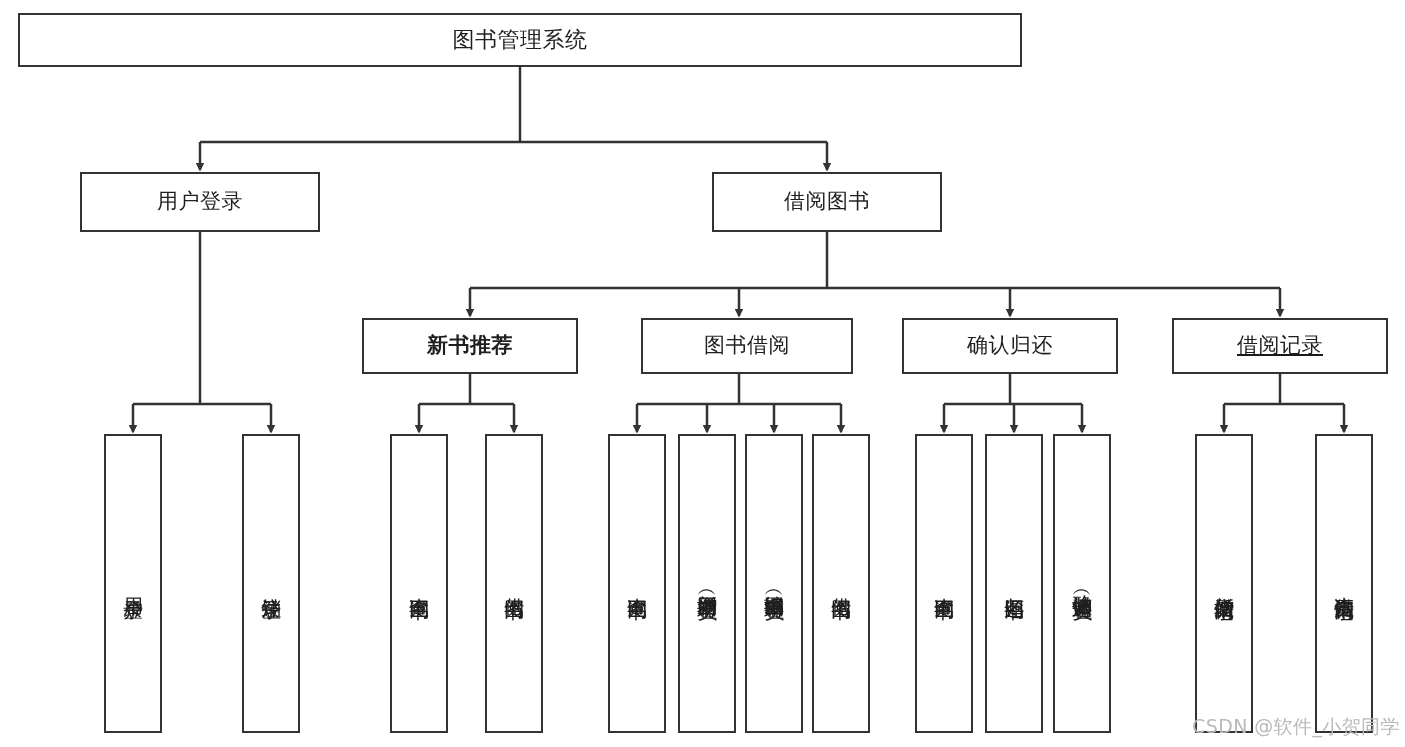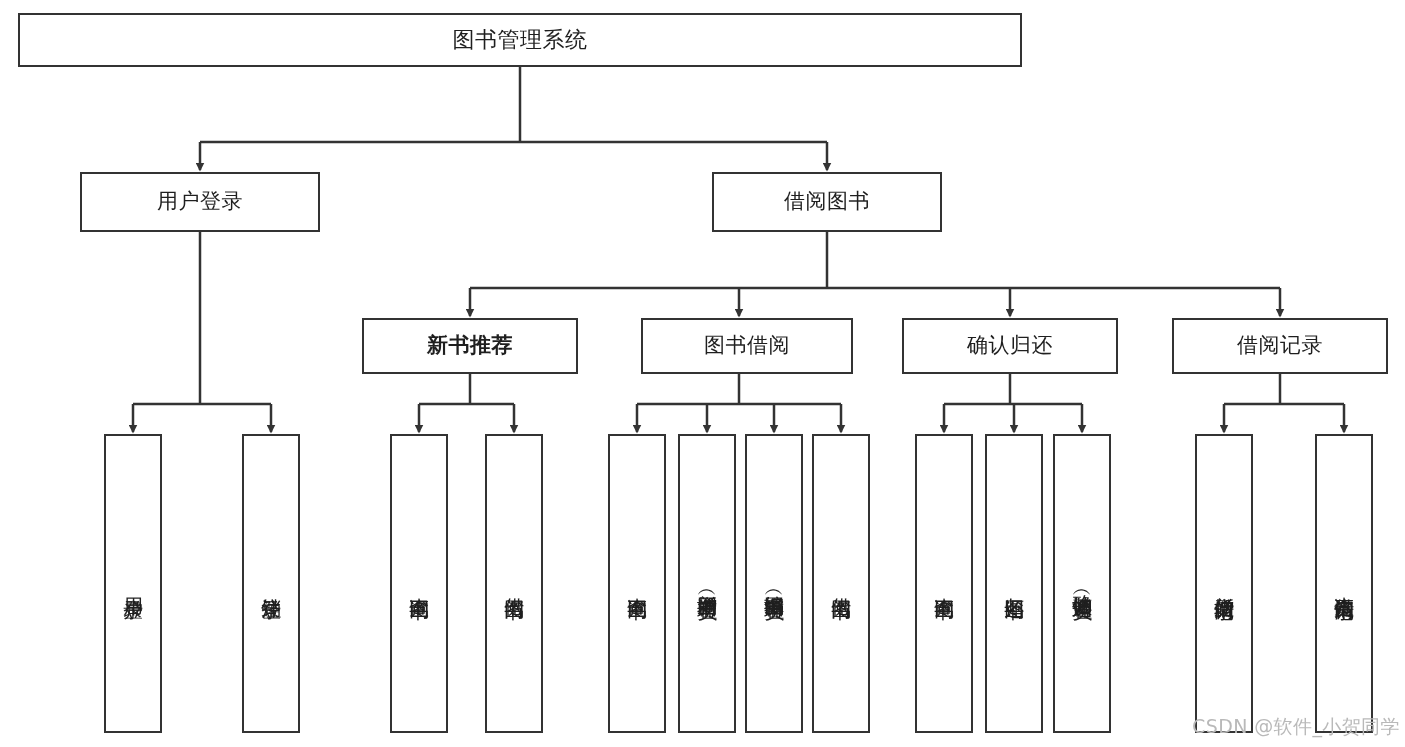--- a/index.html
+++ b/index.html
@@ -124,21 +124,21 @@
       </div>
       <div class="node-box" style="left: 362px; top: 318px; width: 216px; height: 56px; font-weight: bold;">
         <span class="node-label">新书推荐</span>
       </div>
       <div class="node-box" style="left: 633px; top: 318px; width: 212px; height: 56px; margin-left: 8px;">
         <span class="node-label">图书借阅</span>
       </div>
       <div class="node-box" style="left: 902px; top: 318px; width: 216px; height: 56px;">
         <span class="node-label">确认归还</span>
       </div>
-      <div class="node-box" style="left: 1172px; top: 318px; width: 216px; height: 56px;">
+      <div class="node-box" style="left: 1172px; top: 318px; width: 216px; height: 56px; text-decoration: underline;">
         <span class="node-label">借阅记录</span>
       </div>
       <div class="node-box vertical" style="left: 104px; top: 434px; width: 58px; height: 299px;">
         <span class="node-label">用户登录</span>
       </div>
       <div class="node-box vertical" style="left: 242px; top: 434px; width: 58px; height: 299px;">
         <span class="node-label">注销登录</span>
       </div>
       <div class="node-box vertical" style="left: 390px; top: 434px; width: 58px; height: 299px;">
         <span class="node-label">查询图书</span>

